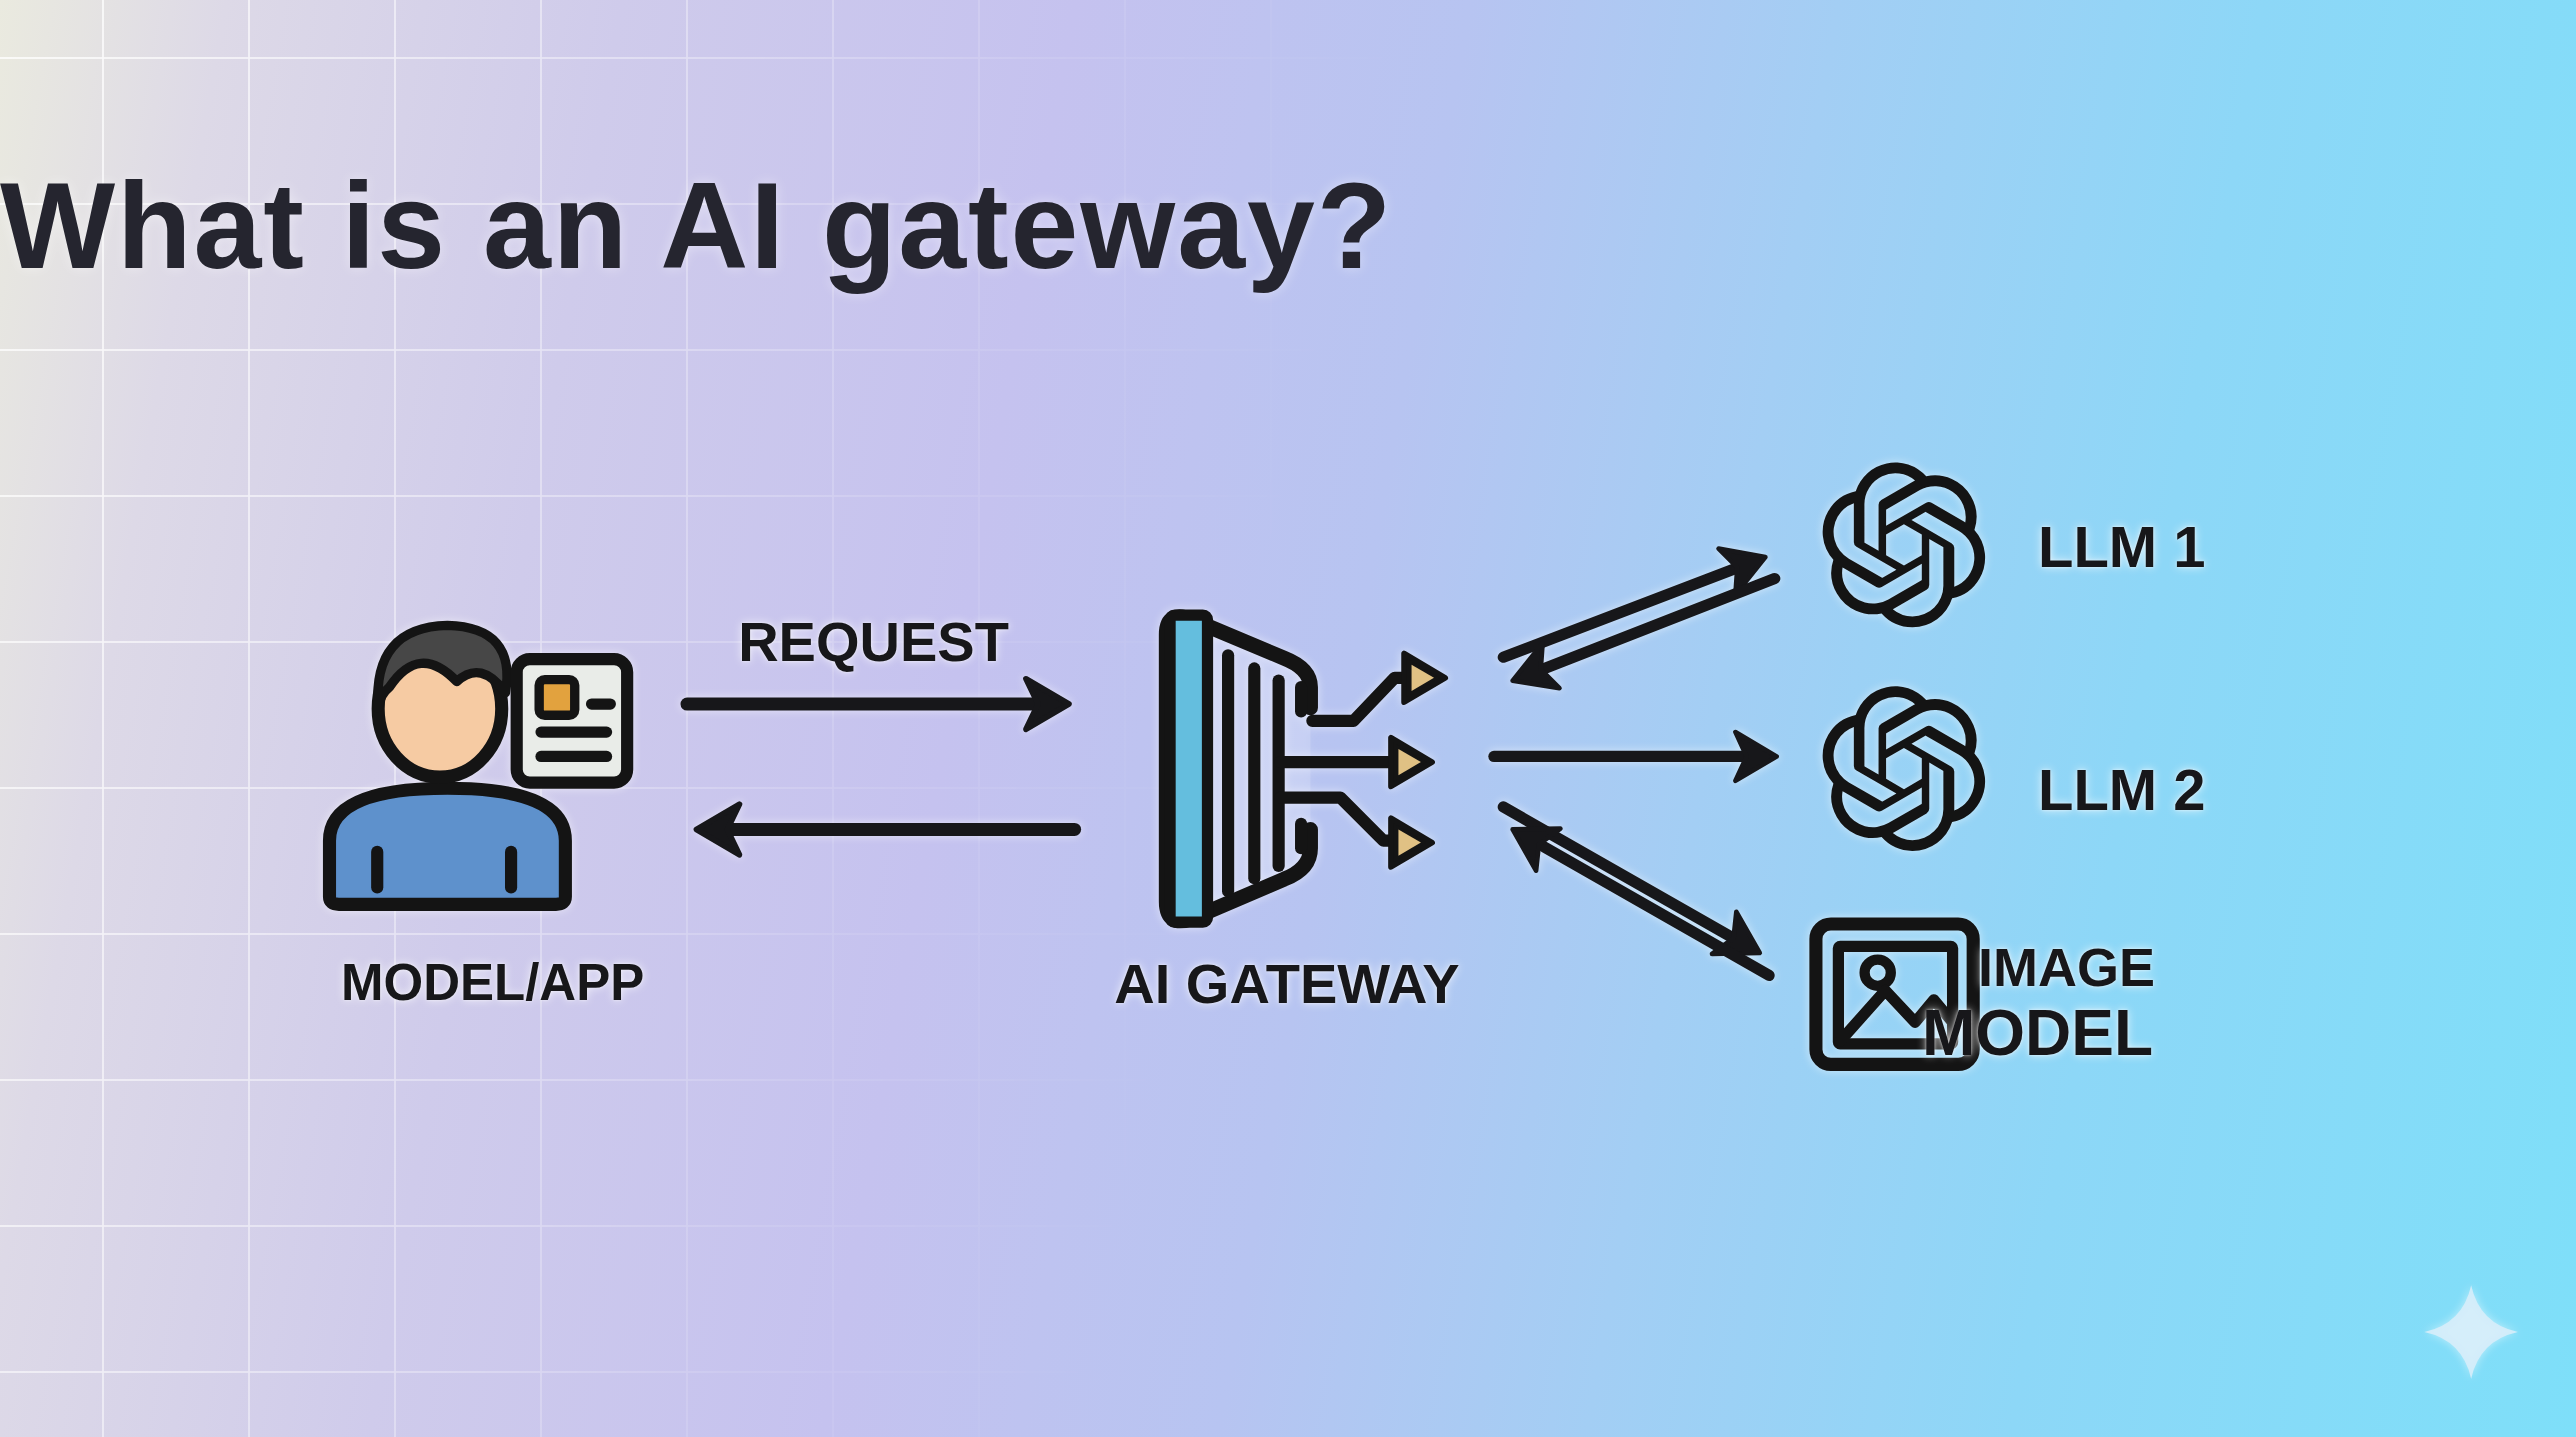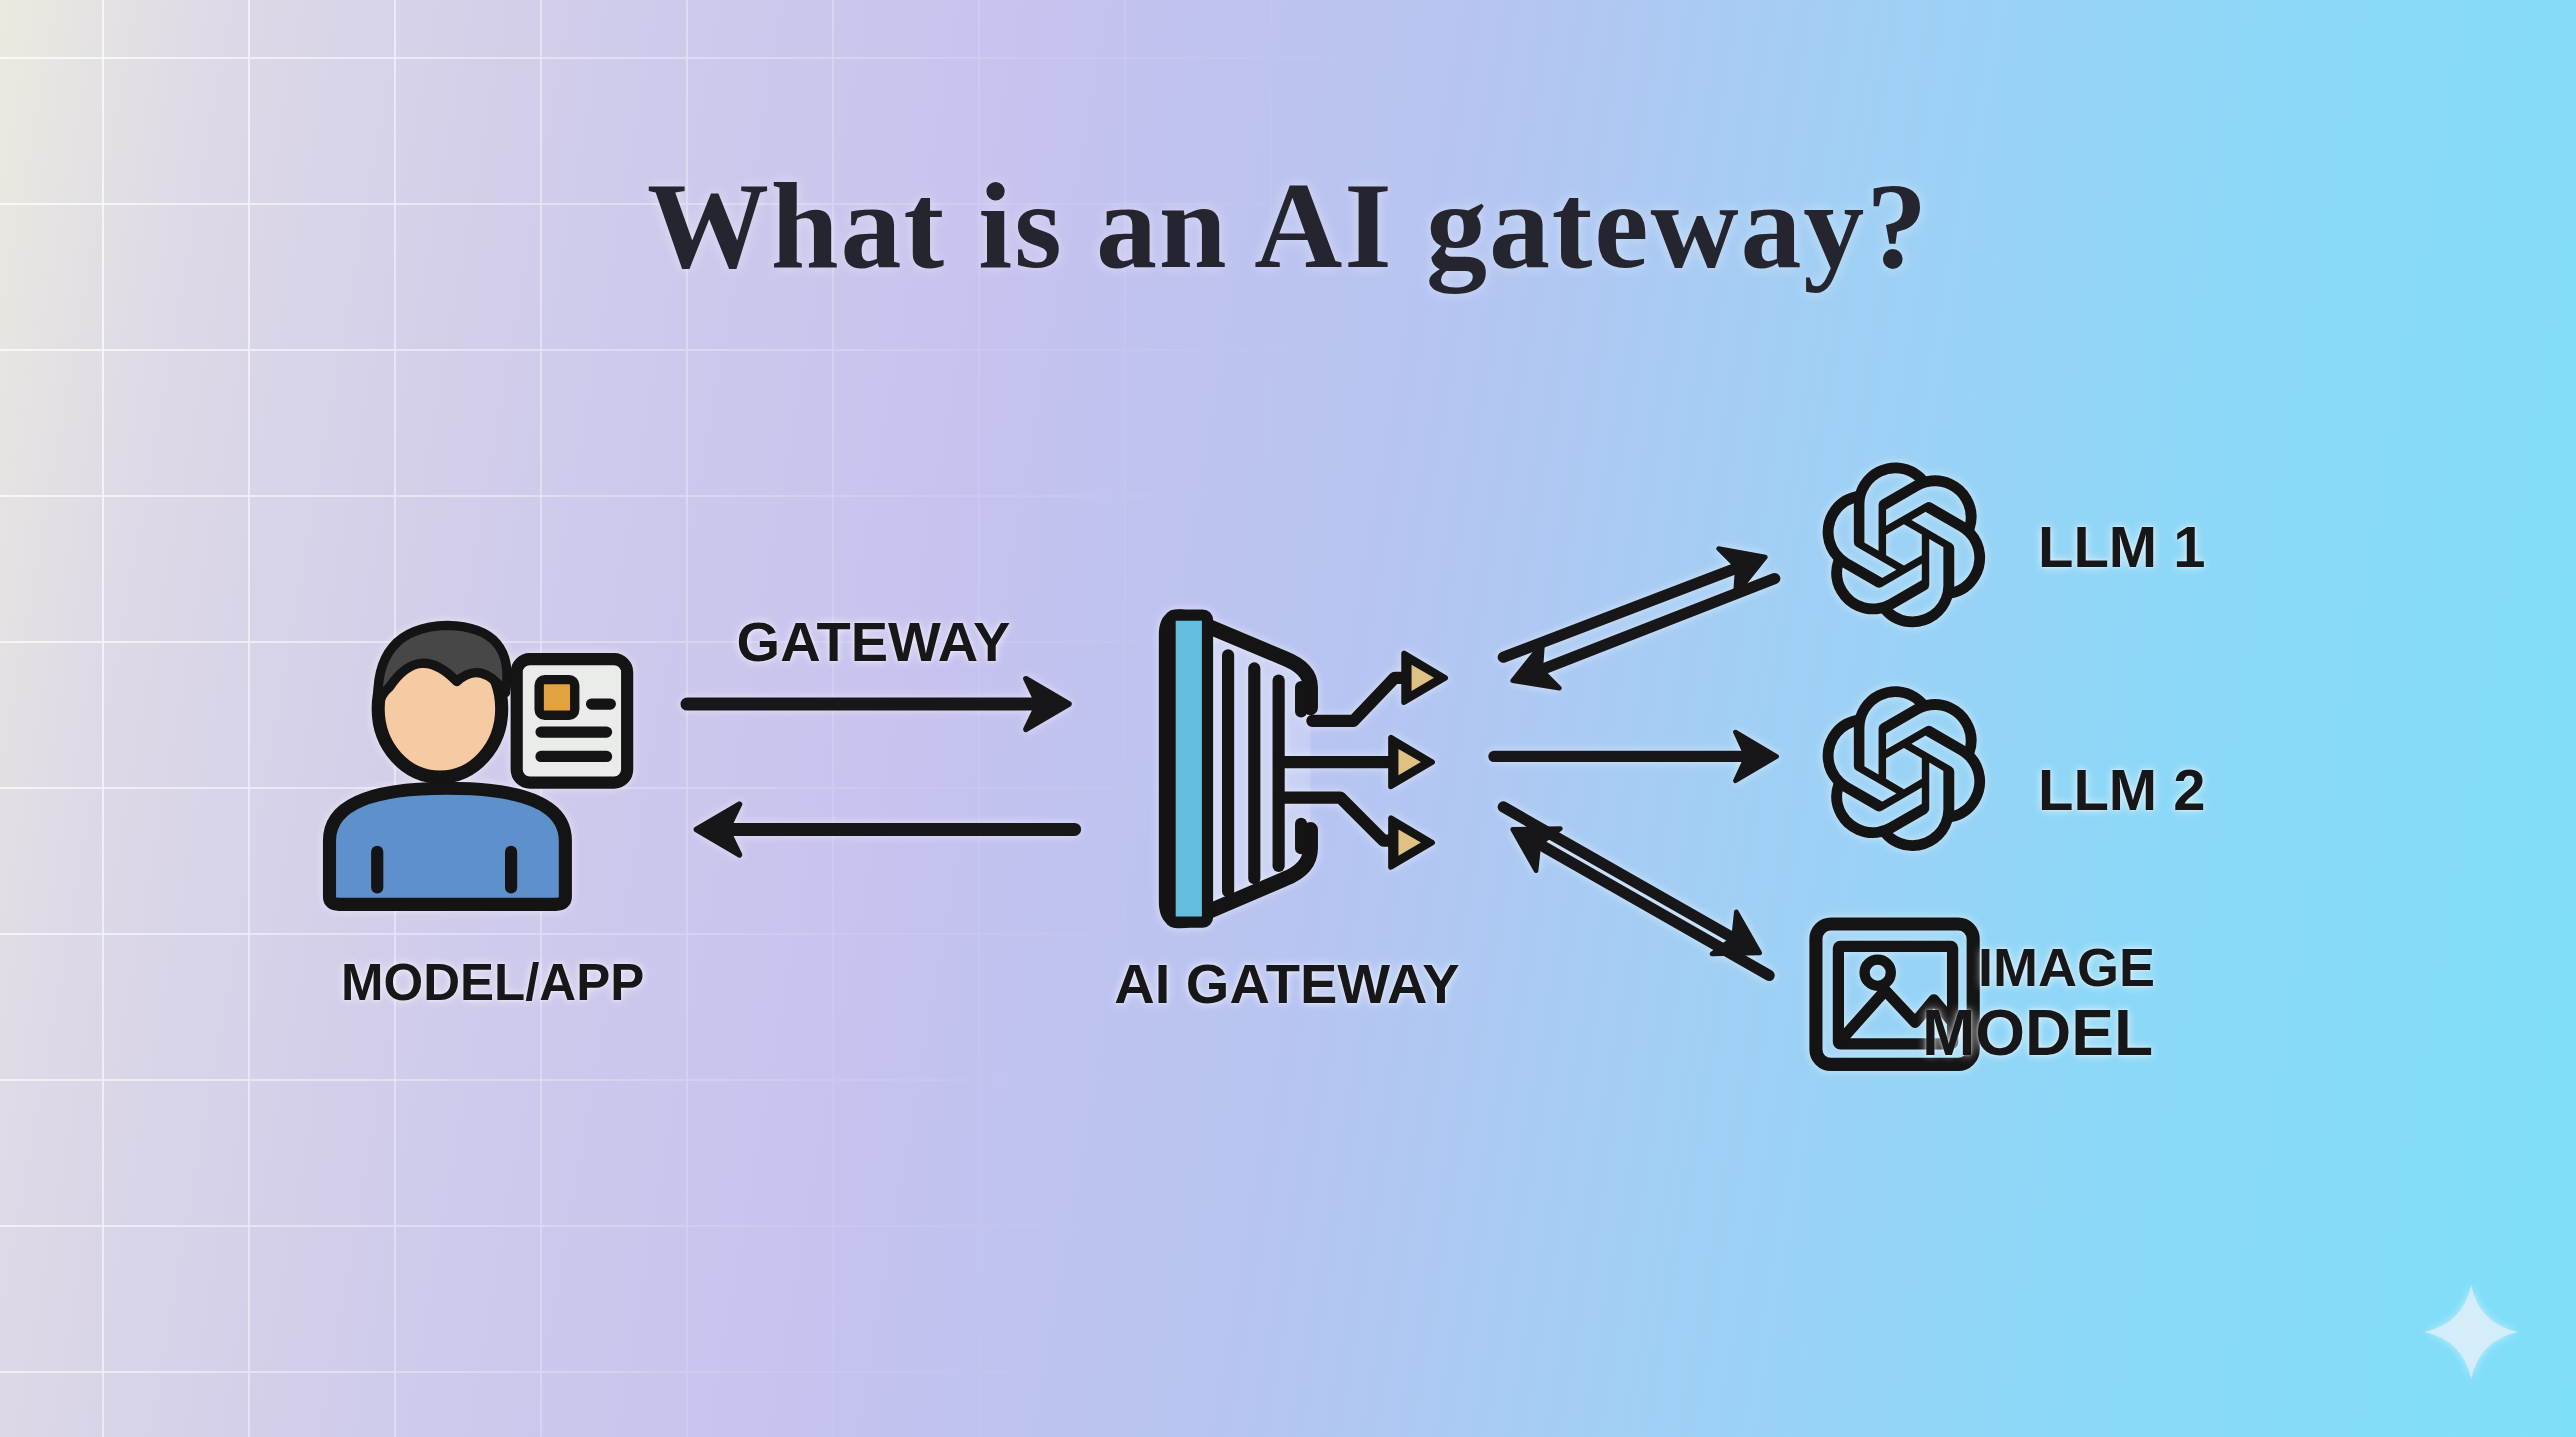--- a/index.html
+++ b/index.html
@@ -17,22 +17,22 @@
     background-image:
       linear-gradient(to right, rgba(255,255,255,.85) 0 1.9px, transparent 1.9px),
       linear-gradient(to bottom, rgba(255,255,255,.85) 0 1.9px, transparent 1.9px);
     background-size:146px 146px;
     background-position:102px 57px;
     -webkit-mask-image:linear-gradient(103deg, rgba(0,0,0,.9) 0%, rgba(0,0,0,.45) 22%, rgba(0,0,0,.12) 36%, transparent 50%);
     mask-image:linear-gradient(103deg, rgba(0,0,0,.9) 0%, rgba(0,0,0,.45) 22%, rgba(0,0,0,.12) 36%, transparent 50%);
   }
 
   .title {
-    position:absolute; left:0; right:0; top:165px; text-align:center;
-    font-family:Liberation Serif, serif; font-weight:700; font-size:122px; line-height:1;
+    position:absolute; left:0; right:0; top:165px; 
+    font-family:Liberation Sans, sans-serif; font-weight:700; font-size:122px; line-height:1;
     color:#25252f; letter-spacing:1.9px;
     text-shadow:0 0 13px rgba(255,255,255,.45);
   }
 
   .diagram-svg { position:absolute; inset:0; filter:drop-shadow(0 0 4.7px rgba(255,255,255,.55)); }
 
   .lbl {
     position:absolute; font-weight:700; font-size:51px; line-height:1;
     color:#17171a; letter-spacing:0;
     text-shadow:0 0 9.4px rgba(255,255,255,.75), 0 0 2.8px rgba(255,255,255,.6);
@@ -138,20 +138,20 @@
       <rect x="1940" y="987" width="168" height="150" rx="16" fill="none" stroke="#141414" stroke-width="14"></rect>
       <rect x="1964" y="1011" width="122" height="104" rx="2" fill="none" stroke="#141414" stroke-width="12"></rect>
       <circle cx="2006" cy="1039" r="14" fill="none" stroke="#141414" stroke-width="11"></circle>
       <path d="M 1966 1112 L 2014 1058 L 2046 1092 L 2066 1068 L 2086 1092" fill="none" stroke="#141414" stroke-width="12" stroke-linecap="round" stroke-linejoin="round"></path>
     </g>
 
     <path d="M 2640 1373 Q 2649 1414 2690 1423 Q 2649 1432 2640 1473 Q 2631 1432 2590 1423 Q 2631 1414 2640 1373 Z" fill="#d7edfa" opacity="0.9"></path>
   </svg>
 
   <div class="lbl lbl-user center">MODEL/APP</div>
-  <div class="lbl lbl-request center">GATEWAY</div>
+  <div class="lbl lbl-request center">REQUEST</div>
   <div class="lbl lbl-gateway center">AI GATEWAY</div>
   <div class="lbl lbl-llm1">LLM 1</div>
   <div class="lbl lbl-llm2">LLM 2</div>
   <div class="lbl lbl-image1">IMAGE</div>
   <div class="lbl lbl-image2">MODEL</div>
 </div>
 
 
 </body></html>

